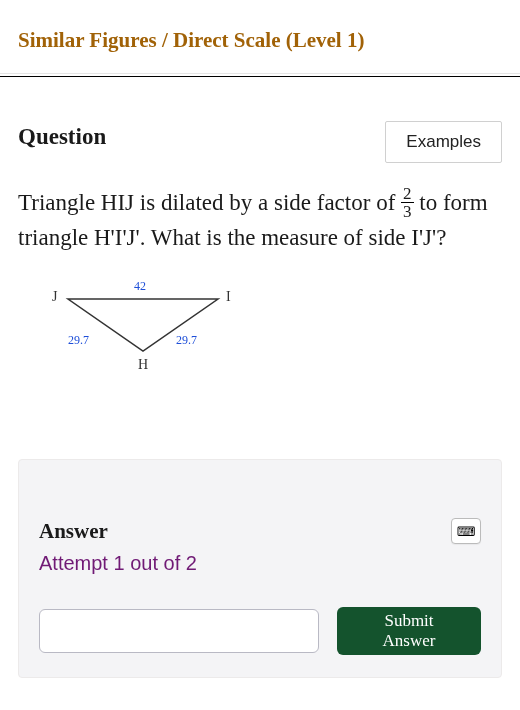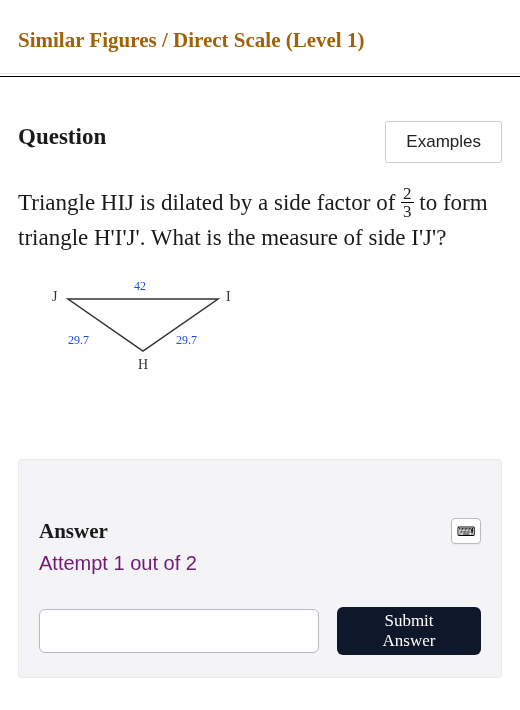--- a/index.html
+++ b/index.html
@@ -119,21 +119,21 @@
     height: 44px;
     border: 1.5px solid #b9b9c4;
     border-radius: 6px;
     background:#fff;
     font-size: 16px;
     padding: 0 10px;
   }
   .submit-btn {
     height: 48px;
     padding: 0 22px;
-    background: #0f172a;
+    background: #14532d;
     color: #fff;
     border: none;
     border-radius: 6px;
     font-size: 17px;
     font-family: Georgia, serif;
     cursor: pointer;
   }
 </style>
 </head>
 <body>

